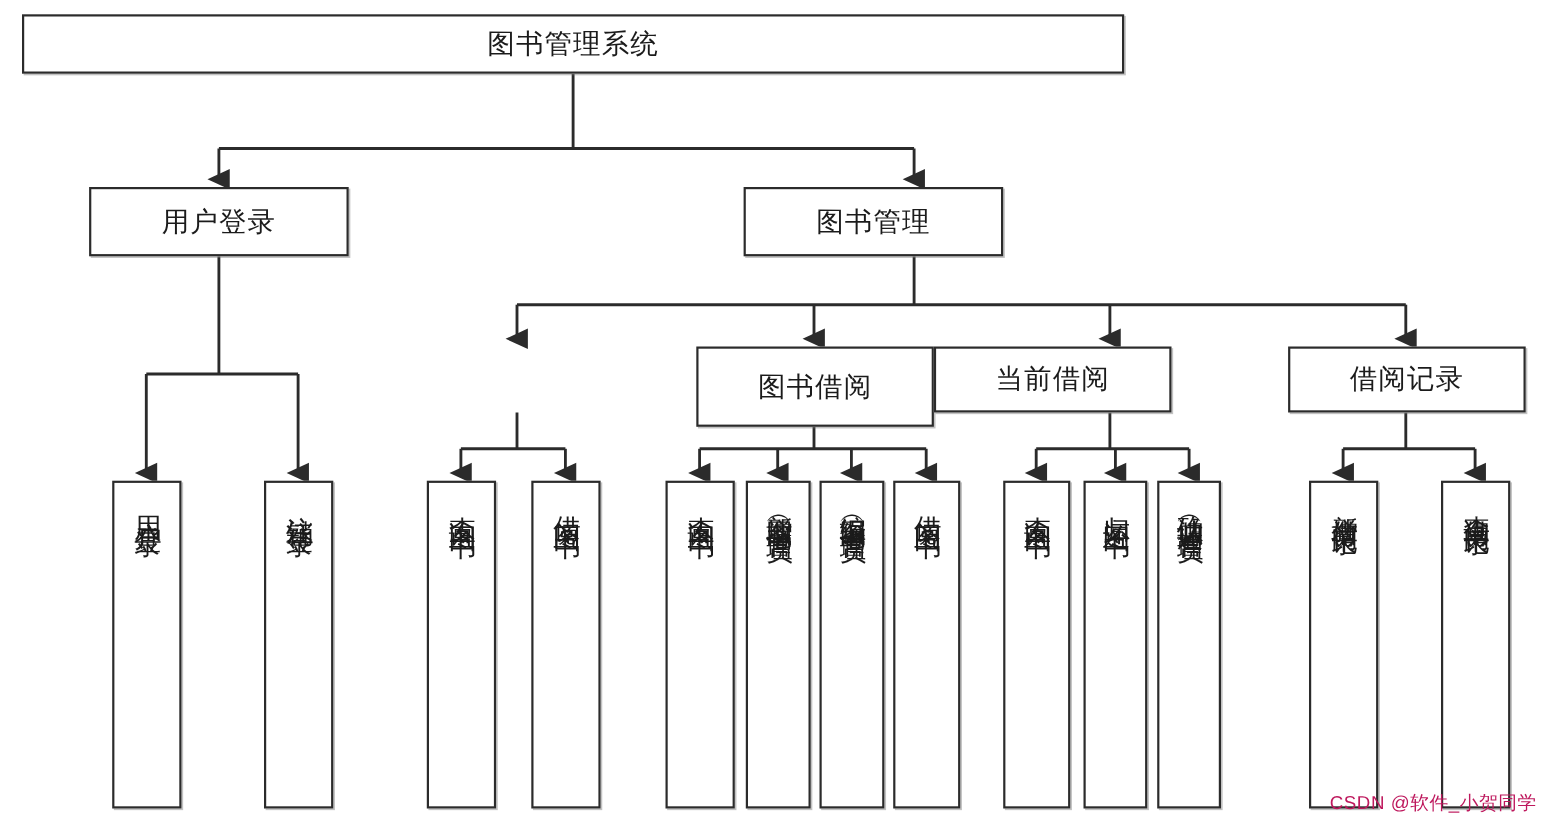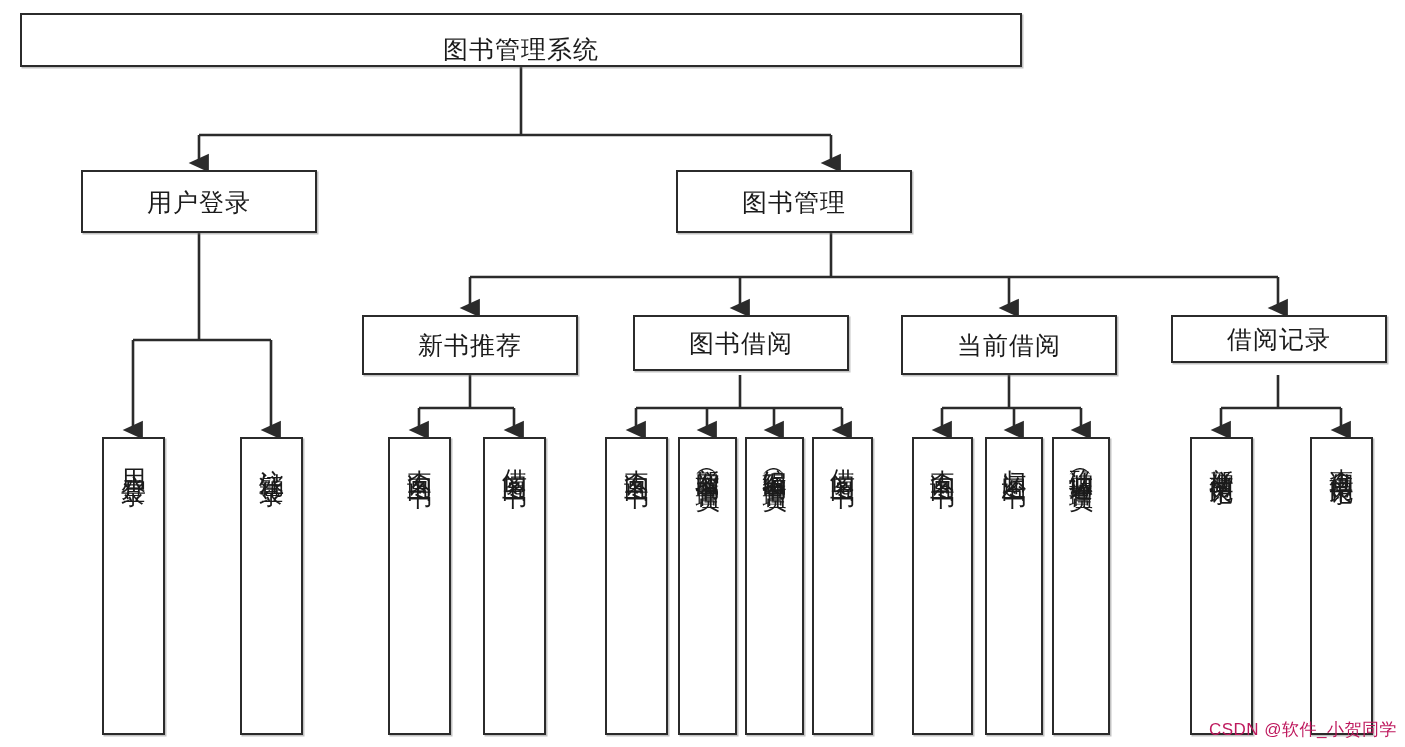--- a/index.html
+++ b/index.html
@@ -103,41 +103,38 @@
       <path d="M1014,408 L1014,430" marker-end="url(#arrow)"></path>
       <path d="M1081,408 L1081,430" marker-end="url(#arrow)"></path>
 
       <path d="M1278,375 L1278,408"></path>
       <path d="M1221,408 L1341,408"></path>
       <path d="M1221,408 L1221,430" marker-end="url(#arrow)"></path>
       <path d="M1341,408 L1341,430" marker-end="url(#arrow)"></path>
     </g>
   </svg>
 
-  <div class="node root h" style="left:20px;top:13px;width:1002px;height:54px;align-items:flex-end;">
+  <div class="node root h" style="left:20px;top:13px;width:1002px;height:54px;">
     <span class="label">图书管理系统</span>
   </div>
 
   <div class="node h" style="left:81px;top:170px;width:236px;height:63px;">
     <span class="label">用户登录</span>
   </div>
   <div class="node h" style="left:676px;top:170px;width:236px;height:63px;">
     <span class="label">图书管理</span>
   </div>
 
-  <div class="node h" style="left:362px;top:315px;width:216px;height:60px;">
-    <span class="label">新书推荐</span>
-  </div>
-  <div class="node h" style="left:633px;top:315px;width:216px;height:56px;">
+  <div class="node h" style="left:633px;top:315px;width:216px;height:73px;">
     <span class="label">图书借阅</span>
   </div>
-  <div class="node h" style="left:901px;top:315px;width:216px;height:60px;">
+  <div class="node h" style="left:849px;top:315px;width:216px;height:60px;">
     <span class="label">当前借阅</span>
   </div>
-  <div class="node h" style="left:1171px;top:315px;width:216px;height:48px;">
+  <div class="node h" style="left:1171px;top:315px;width:216px;height:60px;">
     <span class="label">借阅记录</span>
   </div>
 
   <div class="node v" style="left:102px;top:437px;width:63px;height:298px;">
     <span class="label">用户登录</span>
   </div>
   <div class="node v" style="left:240px;top:437px;width:63px;height:298px;">
     <span class="label">注销登录</span>
   </div>
 

